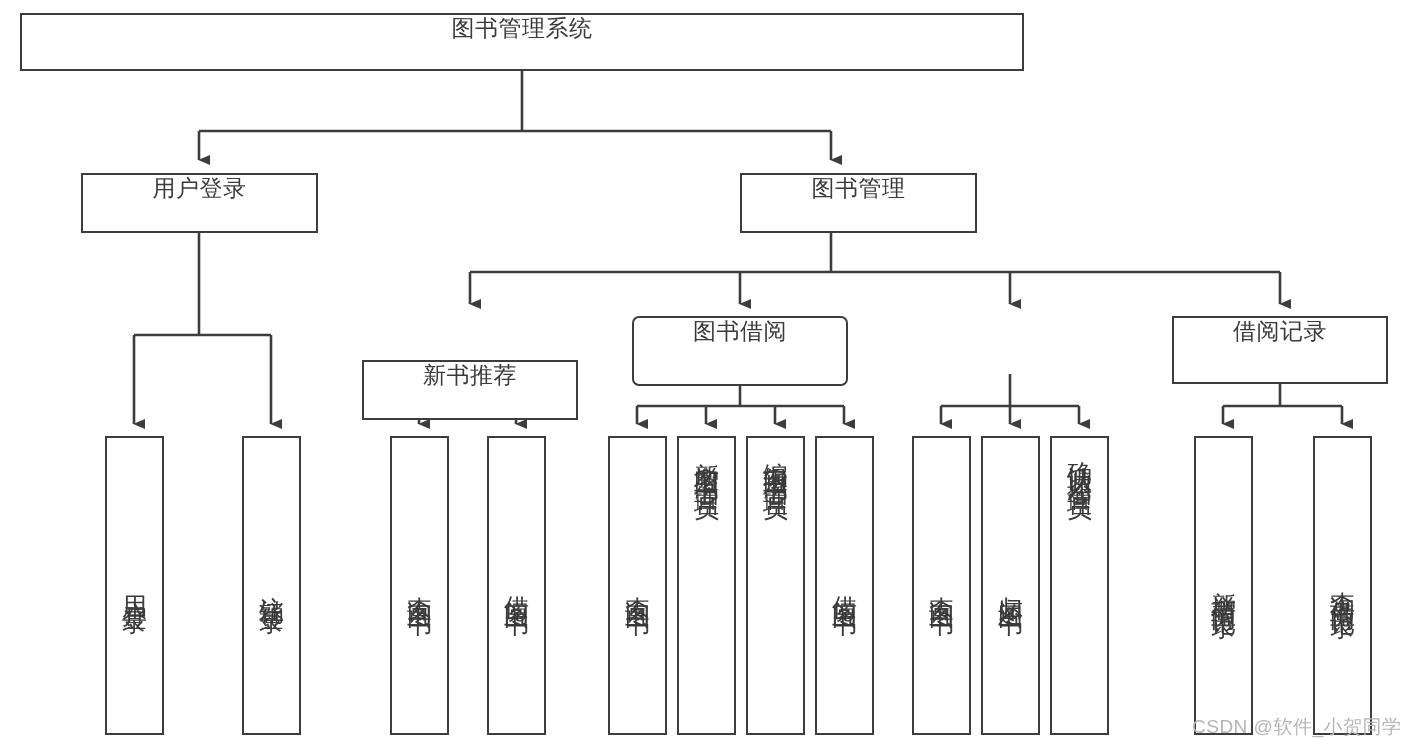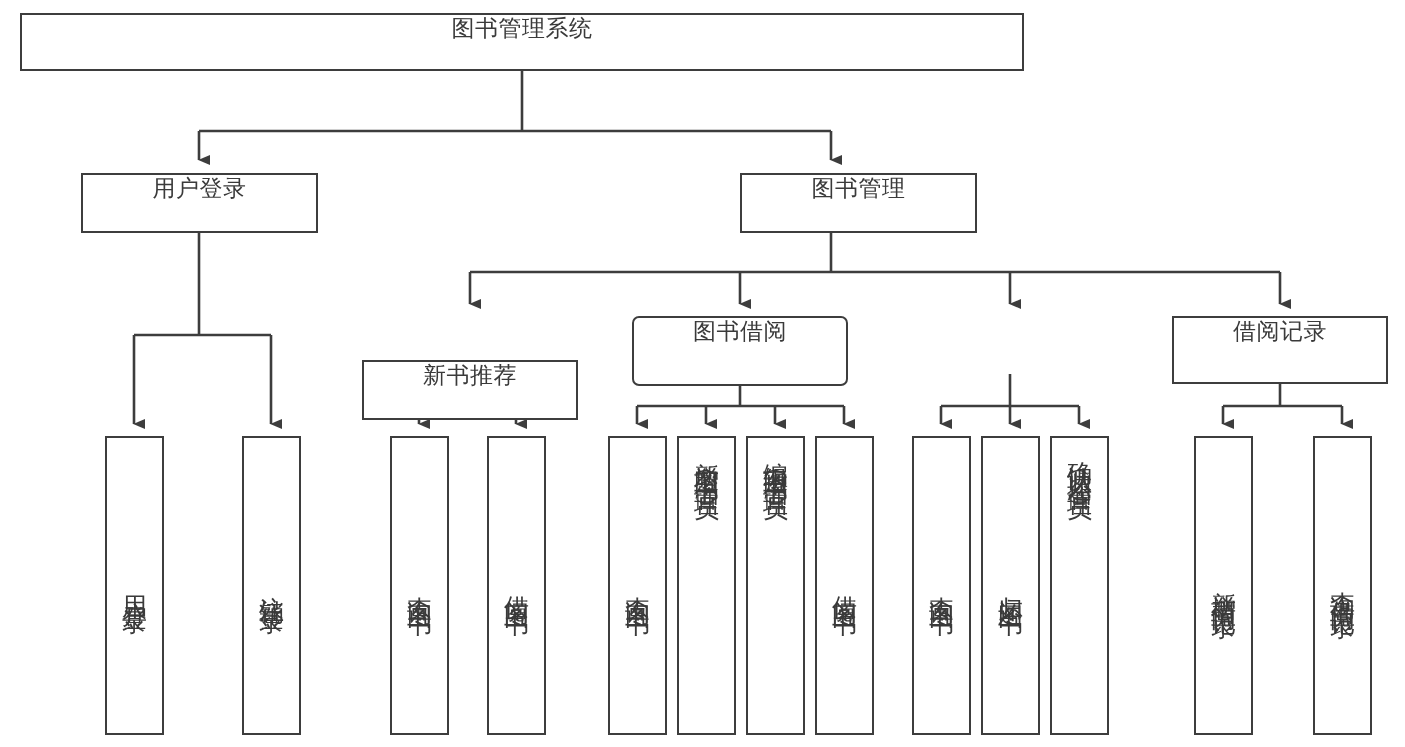--- a/index.html
+++ b/index.html
@@ -199,14 +199,15 @@
   </div>
 
   <div class="node vert centered" style="left:1194px; top:436px; width:59px; height:299px;">
     <span class="node-label">新增借阅记录</span>
   </div>
 
   <div class="node vert centered" style="left:1313px; top:436px; width:59px; height:299px;">
     <span class="node-label">查询借阅记录</span>
   </div>
 
+  <div class="watermark" style="left:1192px; top:714px;">CSDN @软件_小贺同学</div>
 
 </div>
 
 </body></html>

